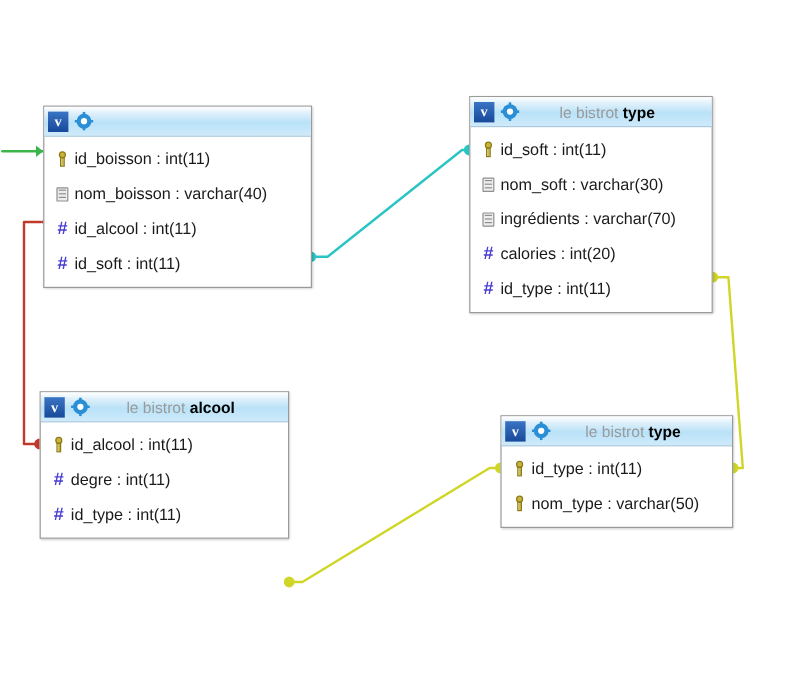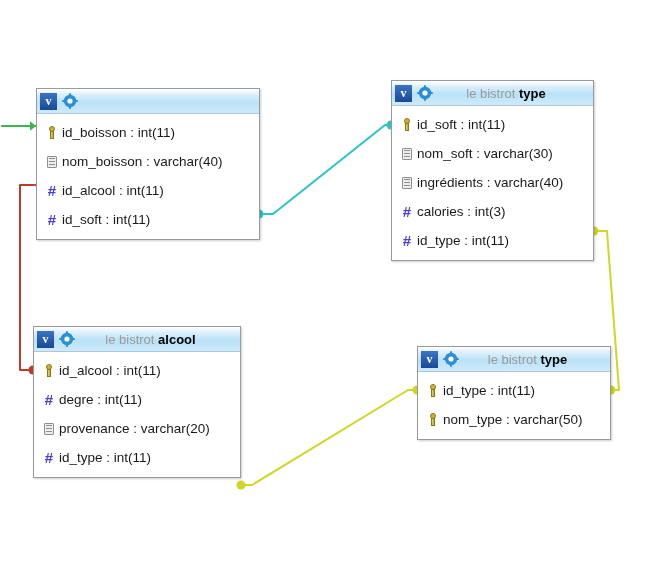--- a/index.html
+++ b/index.html
@@ -245,25 +245,25 @@
           <div class="field">
             <span class="fi ic-key"></span>
             <span class="ftext">id_soft : int(11)</span>
           </div>
           <div class="field">
             <span class="fi ic-col"></span>
             <span class="ftext">nom_soft : varchar(30)</span>
           </div>
           <div class="field">
             <span class="fi ic-col"></span>
-            <span class="ftext">ingrédients : varchar(40)</span>
-          </div>
-          <div class="field">
-            <span class="fi ic-hash"></span>
-            <span class="ftext">calories : int(3)</span>
+            <span class="ftext">ingrédients : varchar(70)</span>
+          </div>
+          <div class="field">
+            <span class="fi ic-hash"></span>
+            <span class="ftext">calories : int(20)</span>
           </div>
           <div class="field">
             <span class="fi ic-hash"></span>
             <span class="ftext">id_type : int(11)</span>
           </div>
         </div>
       </div>
       <div class="entity" style="left: 33px; top: 326px; width: 208px;">
         <div class="entity-header">
           <div class="hdr-badge">v</div>
@@ -282,24 +282,20 @@
         <div class="fields">
           <div class="field">
             <span class="fi ic-key"></span>
             <span class="ftext">id_alcool : int(11)</span>
           </div>
           <div class="field">
             <span class="fi ic-hash"></span>
             <span class="ftext">degre : int(11)</span>
           </div>
           <div class="field">
-            <span class="fi ic-col"></span>
-            <span class="ftext">provenance : varchar(20)</span>
-          </div>
-          <div class="field">
             <span class="fi ic-hash"></span>
             <span class="ftext">id_type : int(11)</span>
           </div>
         </div>
       </div>
       <div class="entity" style="left: 417px; top: 346px; width: 194px;">
         <div class="entity-header">
           <div class="hdr-badge">v</div>
           <div class="hdr-gear"><svg width="16" height="16" viewBox="0 0 16 16">
               <g fill="#2b8fd6">

